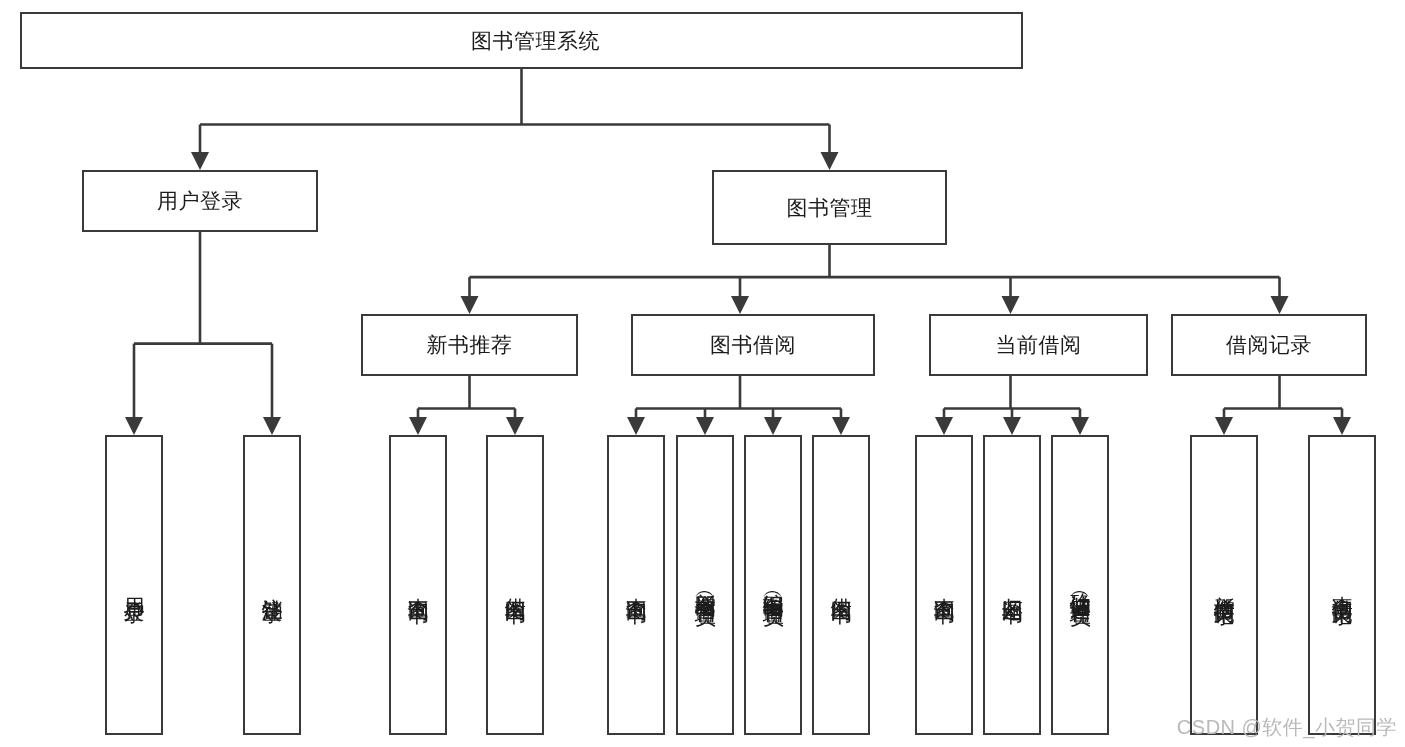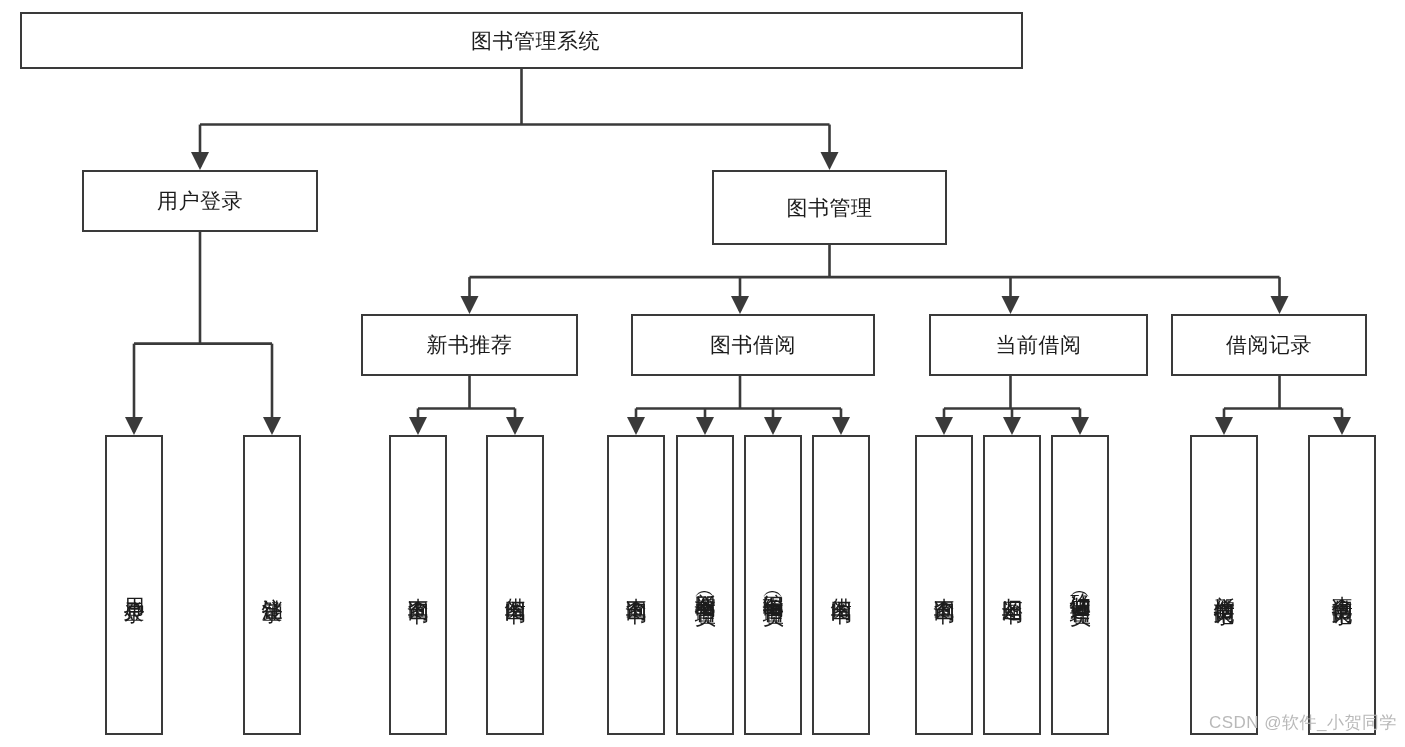--- a/index.html
+++ b/index.html
@@ -48,22 +48,22 @@
     position: absolute;
     left: 0;
     top: 0;
     width: 1405px;
     height: 747px;
     pointer-events: none;
   }
   .watermark {
     position: absolute;
     right: 8px;
-    bottom: 13px;
-    font-size: 17px;
+    bottom: 6px;
+    font-size: 20px;
     color: #b9b9b9;
     white-space: nowrap;
     letter-spacing: 0.5px;
     text-align: right;
   }
 </style>
 </head>
 <body>
 
 <div id="canvas">

